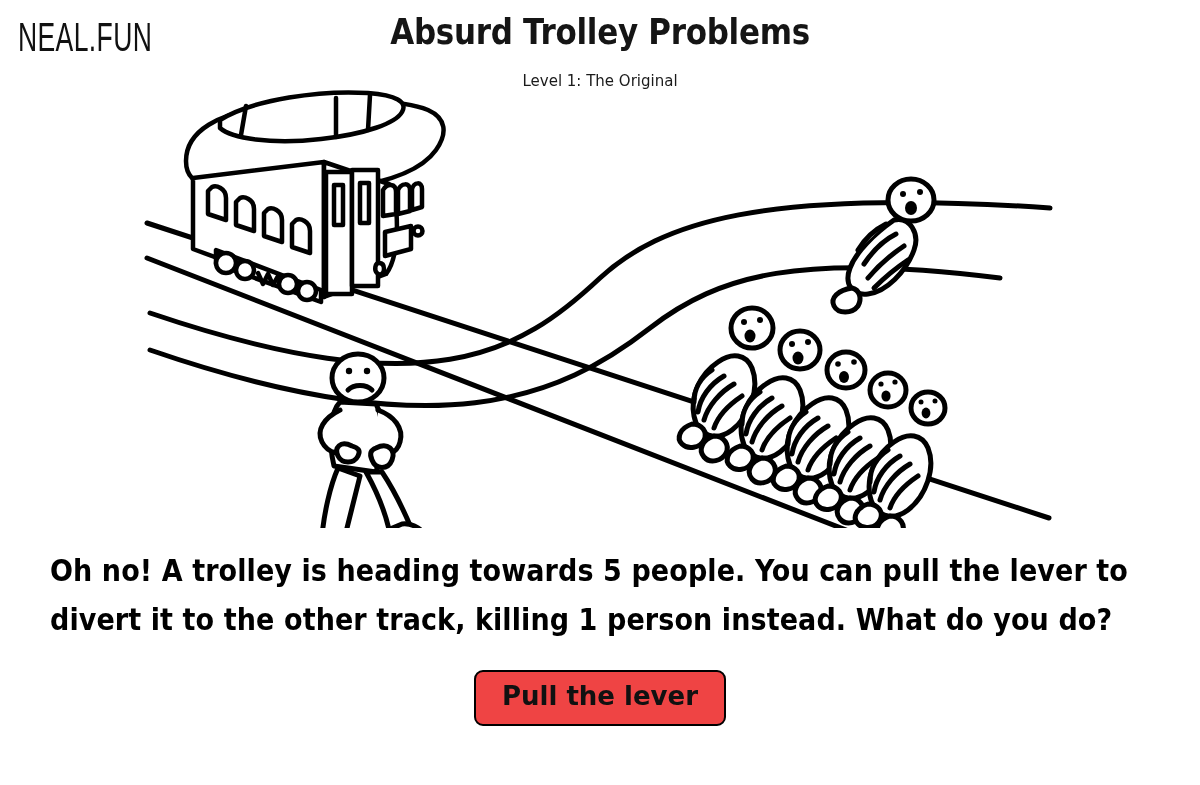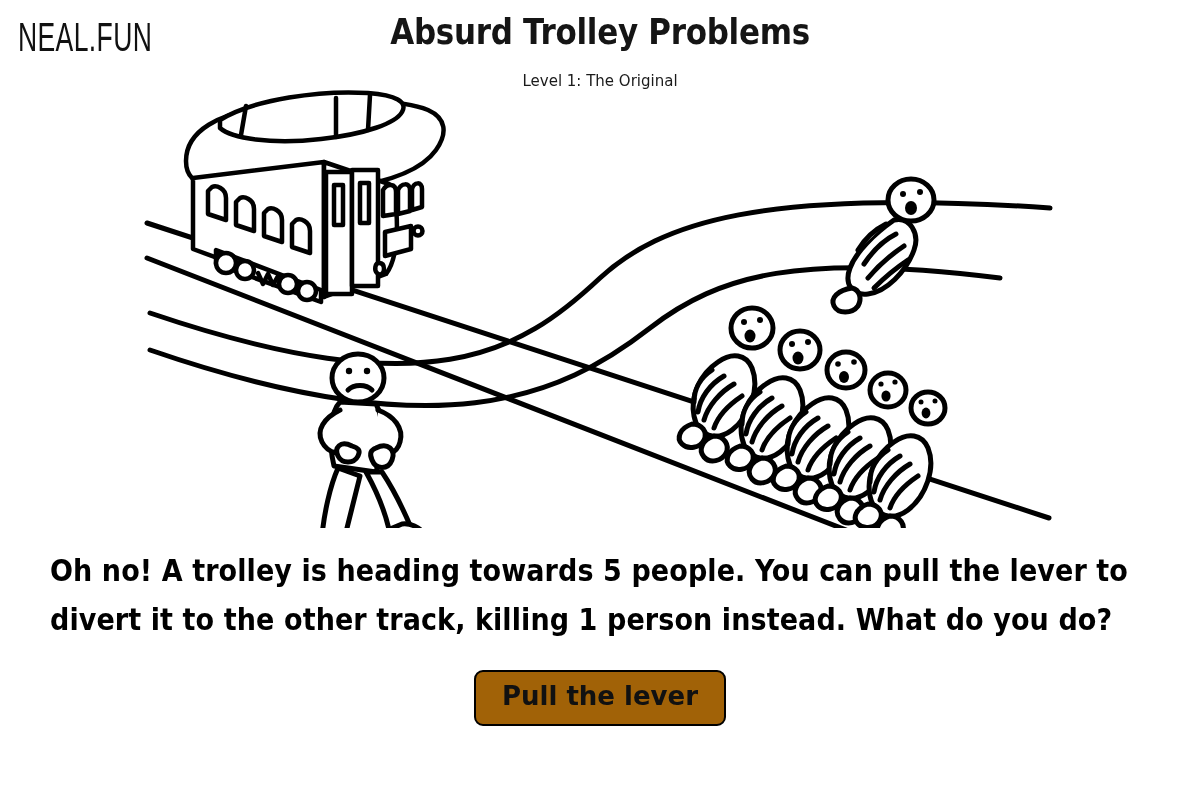--- a/index.html
+++ b/index.html
@@ -86,21 +86,21 @@
     left: 0;
     right: 0;
     top: 670px;
     display: flex;
     justify-content: center;
     align-items: flex-start;
     gap: 24px;
   }
 
   .choice-btn {
-    background: #a16207;
+    background: #ef4444;
     border: 2px solid #000000;
     border-radius: 9px;
     padding: 10px 26px 13px 26px;
     font-family: "DejaVu Sans", sans-serif;
     font-size: 26px;
     font-weight: bold;
     color: #111111;
     line-height: 1.1;
     cursor: pointer;
     white-space: nowrap;

